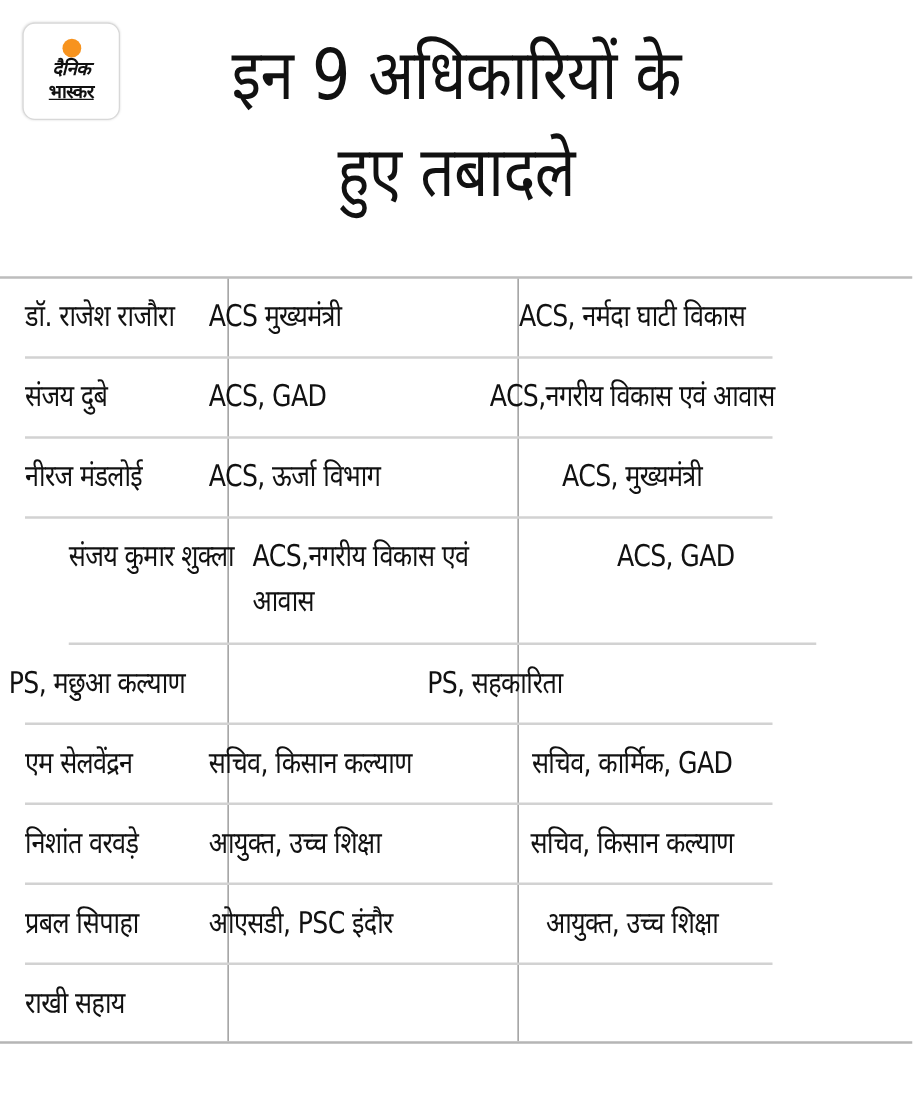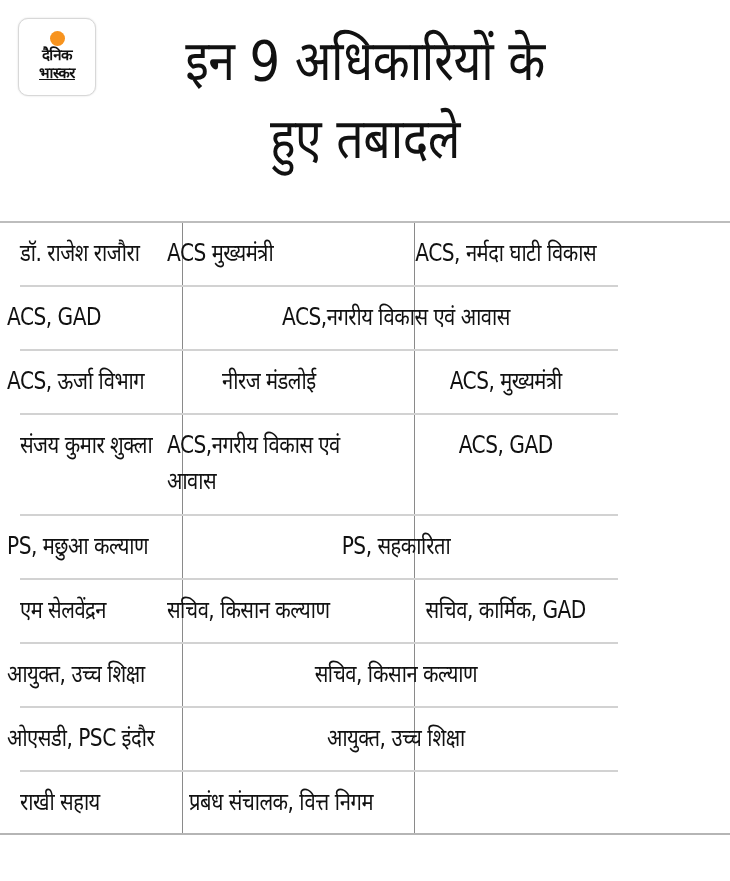--- a/index.html
+++ b/index.html
@@ -40,21 +40,21 @@
       position: absolute;
       left: 0;
       width: 100%;
       text-align: center;
       font-weight: bold;
       font-size: 15px;
       line-height: 16px;
       color: #111;
       letter-spacing: -0.5px;
     }
-    .logo-line.l1 { top: 28px; }
+    .logo-line.l1 { top: 28px; font-style: italic; }
     .logo-line.l2 { top: 46px; text-decoration: underline; }
 
     .title {
       position: absolute;
       left: 100px;
       top: 22px;
       width: 530px;
       text-align: center;
       font-size: 56px;
       line-height: 78px;
@@ -126,21 +126,21 @@
     .cell .txt {
       display: inline-block;
       transform: scaleX(0.84);
       transform-origin: left top;
       width: 119%;
     }
     .cell.name { width: 182px; padding-left: 20px; }
     .cell.from { width: 232px; padding-left: 7px; }
     .cell.to   { width: 316px; padding-left: 12px; text-align: center; }
     .row.h64 { height: 64px; }
-    .row.h101 { height: 101px; }
+    .row.h101 { height: 101px; margin-left: 35px; }
   </style>
 </head>
 <body>
 
 <div class="logo">
   <div class="logo-sun"></div>
   <div class="logo-line l1">दैनिक</div>
   <div class="logo-line l2">भास्कर</div>
 </div>
 
@@ -153,49 +153,51 @@
 <div class="col-div c1"></div>
 <div class="col-div c2"></div>
 
 <div class="rows">
   <div class="row h64">
     <div class="cell name"><span class="txt">डॉ. राजेश राजौरा</span></div>
     <div class="cell from"><span class="txt">ACS मुख्यमंत्री</span></div>
     <div class="cell to"><span class="txt">ACS, नर्मदा घाटी विकास</span></div>
   </div>
   <div class="row h64">
+    <div class="cell name"><span class="txt">संजय दुबे</span></div>
     <div class="cell from"><span class="txt">ACS, GAD</span></div>
     <div class="cell to"><span class="txt">ACS,नगरीय विकास एवं आवास</span></div>
   </div>
   <div class="row h64">
+    <div class="cell name"><span class="txt">नीरज मंडलोई</span></div>
     <div class="cell from"><span class="txt">ACS, ऊर्जा विभाग</span></div>
-    <div class="cell name"><span class="txt">नीरज मंडलोई</span></div>
     <div class="cell to"><span class="txt">ACS, मुख्यमंत्री</span></div>
   </div>
   <div class="row h101">
     <div class="cell name"><span class="txt">संजय कुमार शुक्ला</span></div>
     <div class="cell from"><span class="txt">ACS,नगरीय विकास एवं आवास</span></div>
     <div class="cell to"><span class="txt">ACS, GAD</span></div>
   </div>
   <div class="row h64">
     <div class="cell from"><span class="txt">PS, मछुआ कल्याण</span></div>
     <div class="cell to"><span class="txt">PS, सहकारिता</span></div>
   </div>
   <div class="row h64">
     <div class="cell name"><span class="txt">एम सेलवेंद्रन</span></div>
     <div class="cell from"><span class="txt">सचिव, किसान कल्याण</span></div>
     <div class="cell to"><span class="txt">सचिव, कार्मिक, GAD</span></div>
   </div>
   <div class="row h64">
+    <div class="cell name"><span class="txt">निशांत वरवड़े</span></div>
     <div class="cell from"><span class="txt">आयुक्त, उच्च शिक्षा</span></div>
     <div class="cell to"><span class="txt">सचिव, किसान कल्याण</span></div>
   </div>
   <div class="row h64">
+    <div class="cell name"><span class="txt">प्रबल सिपाहा</span></div>
     <div class="cell from"><span class="txt">ओएसडी, PSC इंदौर</span></div>
     <div class="cell to"><span class="txt">आयुक्त, उच्च शिक्षा</span></div>
   </div>
   <div class="row h64 last">
     <div class="cell name"><span class="txt">राखी सहाय</span></div>
-    <div class="cell from"><span class="txt">प्रबंध संचालक, वित्त निगम</span></div>
   </div>
 </div>
 
 <div class="table-bottom"></div>
 
 </body></html>

